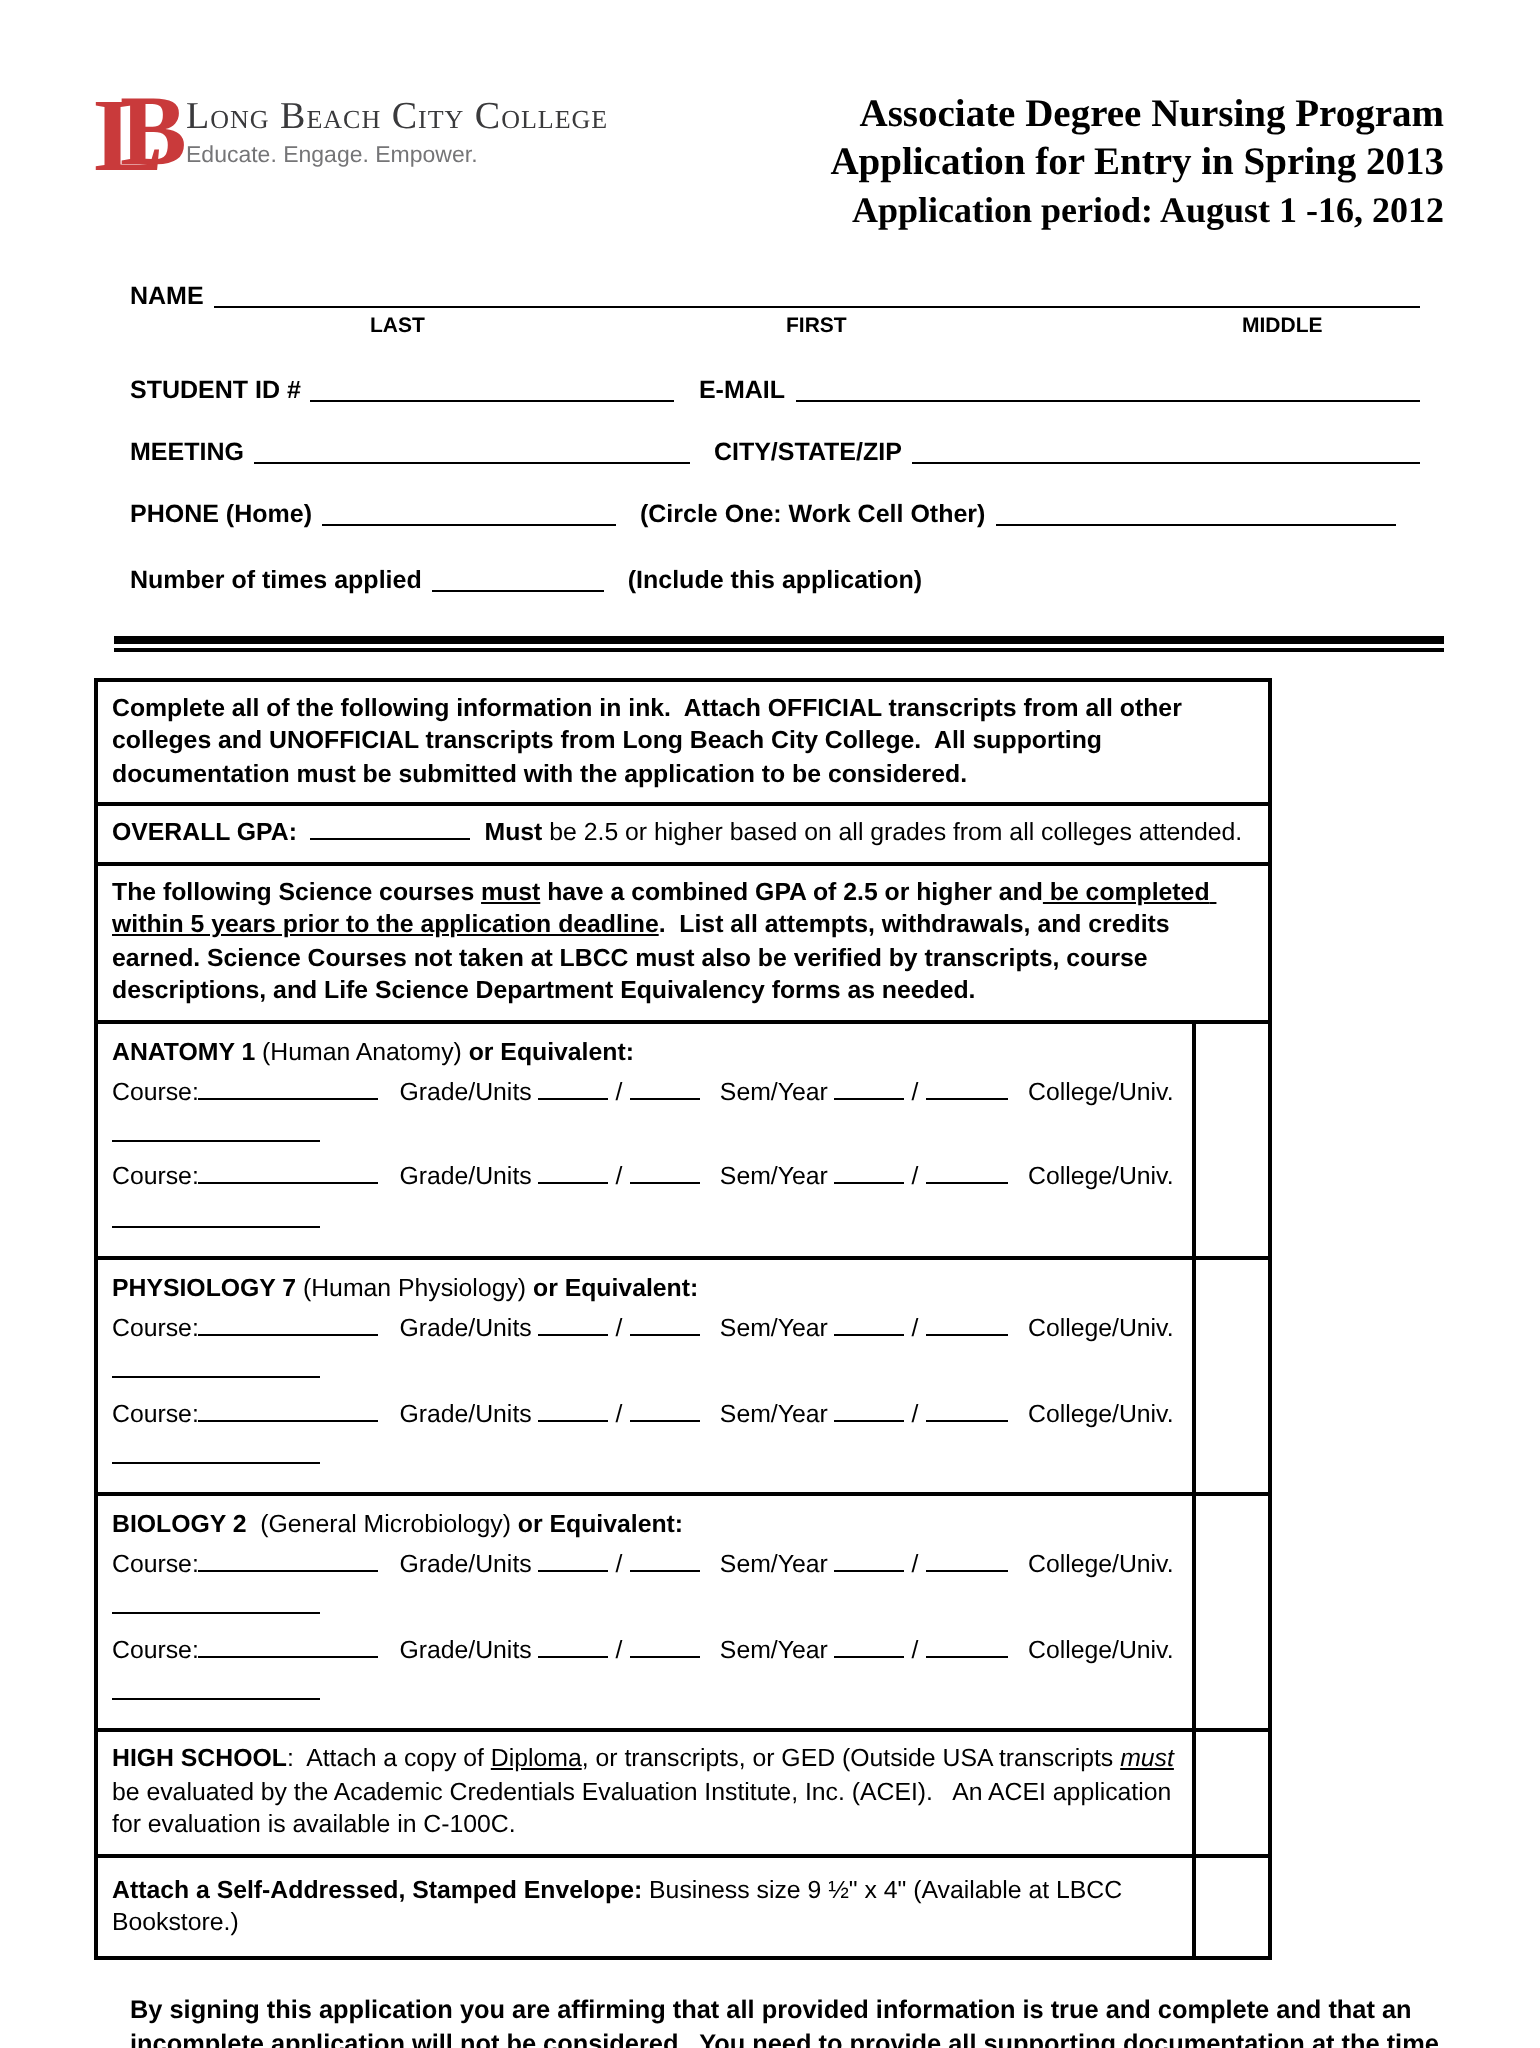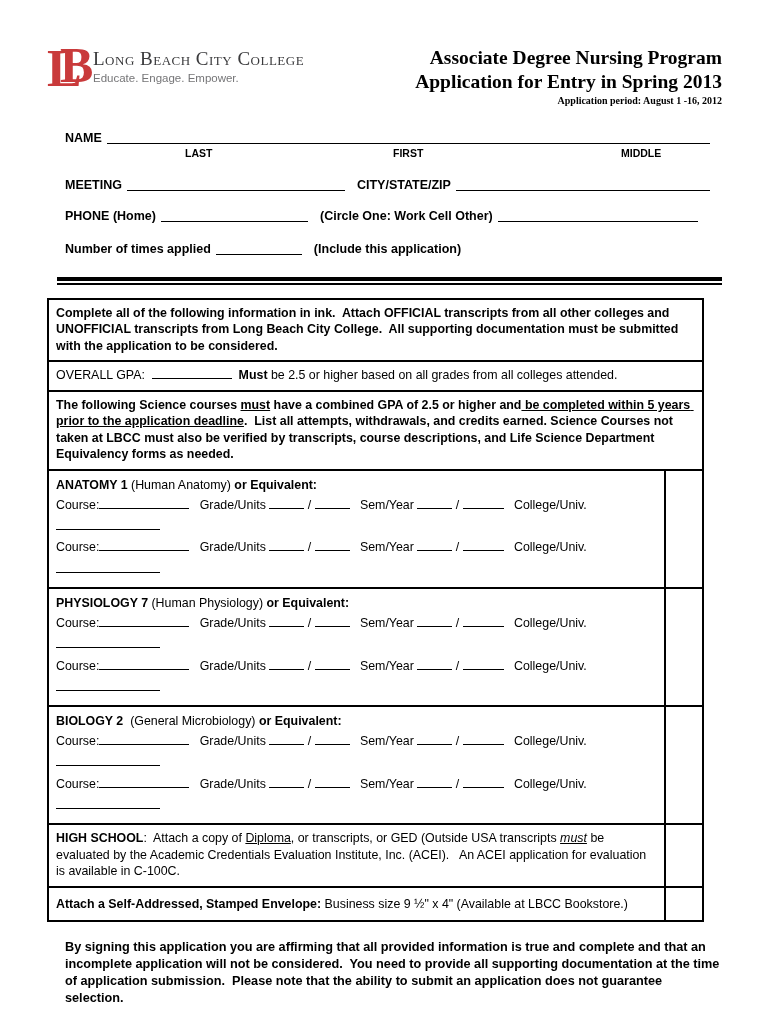--- a/index.html
+++ b/index.html
@@ -22,38 +22,38 @@
   .logo-text { padding-top:9px; }
   .college-name {
     font-family:"Liberation Serif", serif; font-variant:small-caps;
     font-size:19px; letter-spacing:0.5px; color:#3a3a3c; line-height:1;
   }
   .tagline { font-size:11.5px; color:#757577; margin-top:4px; }
   .title-block {
     text-align:right; font-family:"Liberation Serif", serif; font-weight:bold; margin-top:6px;
   }
   .title-l1, .title-l2 { font-size:19.5px; line-height:1.22; }
-  .title-l3 { font-size:10px; margin-top:1px; }
+  .title-l3 { font-size:18px; margin-top:1px; }
 
   
   .fields { margin:25px 0 0 18px; width:645px; font-weight:bold; font-size:12.5px;text-align:center; }
   .frow { display:flex; align-items:flex-end; margin-top:17px; }
   .frow .lbl { line-height:14px; white-space:pre; }
   .fline { border-bottom:1.5px solid #000; height:3px; margin:0 0 1px 5px; }
   .fline.grow { flex:1; }
   .sub-row { position:relative; height:14px; font-size:10.5px; font-weight:bold; margin-top:2px; }
   .sub-row span { position:absolute; top:0; }
   .sub-last { left:120px; } .sub-first { left:328px; } .sub-middle { left:556px; }
   .gap { width:12px; flex:0 0 12px; }
 
   
   .dbl-rule { margin:21px 0 0 10px; width:665px; border-top:4px solid #000; border-bottom:2px solid #000; height:8px; }
 
   
-  .tbl { margin-top:13px; width:657px; border:2px solid #000; font-size:12.4px; }
+  .tbl { margin-top:13px; width:589px; border:2px solid #000; font-size:12.4px; }
   .trow { display:flex; border-top:2px solid #000; }
   .trow:first-child { border-top:none; }
   .cell { flex:1; padding:5px 8px 6px 7px; line-height:1.33; }
   .side-cell { flex:0 0 38px; border-left:2px solid #000; }
   .rich { white-space:pre-wrap; }
   .fill { display:inline-block; border-bottom:1.2px solid #000; height:12px; vertical-align:baseline; }
   .course-cell { padding:6px 8px 7px 7px; }
   .course-hdr { line-height:1.45; }
   .course-line { line-height:1.72; }
 
@@ -90,20 +90,27 @@
     <div class="frow">
       <span class="lbl">NAME</span>
       <div class="fline grow"></div>
     </div>
     <div class="sub-row">
       <span class="sub-last">LAST</span>
       <span class="sub-first">FIRST</span>
       <span class="sub-middle">MIDDLE</span>
     </div>
     <div class="frow">
+      <span class="lbl">STUDENT ID #</span>
+      <div class="fline" style="width:182px;"></div>
+      <div class="gap"></div>
+      <span class="lbl">E-MAIL</span>
+      <div class="fline grow"></div>
+    </div>
+    <div class="frow">
       <span class="lbl">MEETING</span>
       <div class="fline" style="width:218px;"></div>
       <div class="gap"></div>
       <span class="lbl">CITY/STATE/ZIP</span>
       <div class="fline grow"></div>
     </div>
     <div class="frow">
       <span class="lbl">PHONE (Home)</span>
       <div class="fline" style="width:147px;"></div>
       <div class="gap"></div>
@@ -118,21 +125,21 @@
     </div>
   </div>
 
   <div class="dbl-rule"></div>
 
   <div class="tbl">
     <div class="trow">
       <div class="cell rich"><span style="font-weight: bold;">Complete all of the following information in ink.  Attach OFFICIAL transcripts from all other colleges and UNOFFICIAL transcripts from Long Beach City College.  All supporting documentation must be submitted with the application to be considered.</span></div>
     </div>
     <div class="trow">
-      <div class="cell rich"><span style="font-weight: normal;">OVERALL GPA:  </span><span class="fill" style="width: 80px;"></span><span>  </span><span style="font-weight: bold;">Must</span><span> be 2.5 or higher based on all grades from all colleges attended.</span></div>
+      <div class="cell rich"><span style="font-weight: bold;">OVERALL GPA:  </span><span class="fill" style="width: 80px;"></span><span>  </span><span style="font-weight: bold;">Must</span><span> be 2.5 or higher based on all grades from all colleges attended.</span></div>
     </div>
     <div class="trow">
       <div class="cell rich"><span style="font-weight: bold;">The following Science courses </span><span style="font-weight: bold; text-decoration: underline;">must</span><span style="font-weight: bold;"> have a combined GPA of 2.5 or higher and</span><span style="font-weight: bold; text-decoration: underline;"> be completed within 5 years prior to the application deadline</span><span style="font-weight: bold;">.  List all attempts, withdrawals, and credits earned. Science Courses not taken at LBCC must also be verified by transcripts, course descriptions, and Life Science Department Equivalency forms as needed.</span></div>
     </div>
 
     <div class="trow">
       <div class="cell course-cell">
         <div class="rich course-hdr"><span style="font-weight: bold;">ANATOMY 1 </span><span>(Human Anatomy) </span><span style="font-weight: bold;">or Equivalent:</span></div>
         <div class="rich course-line"><span>Course:</span><span class="fill" style="width: 90px;"></span><span>   Grade/Units </span><span class="fill" style="width: 35px;"></span><span> / </span><span class="fill" style="width: 35px;"></span><span>   Sem/Year </span><span class="fill" style="width: 35px;"></span><span> / </span><span class="fill" style="width: 41px;"></span><span>   College/Univ. </span><span class="fill" style="width: 104px;"></span></div>
         <div class="rich course-line"><span>Course:</span><span class="fill" style="width: 90px;"></span><span>   Grade/Units </span><span class="fill" style="width: 35px;"></span><span> / </span><span class="fill" style="width: 35px;"></span><span>   Sem/Year </span><span class="fill" style="width: 35px;"></span><span> / </span><span class="fill" style="width: 41px;"></span><span>   College/Univ. </span><span class="fill" style="width: 104px;"></span></div>

